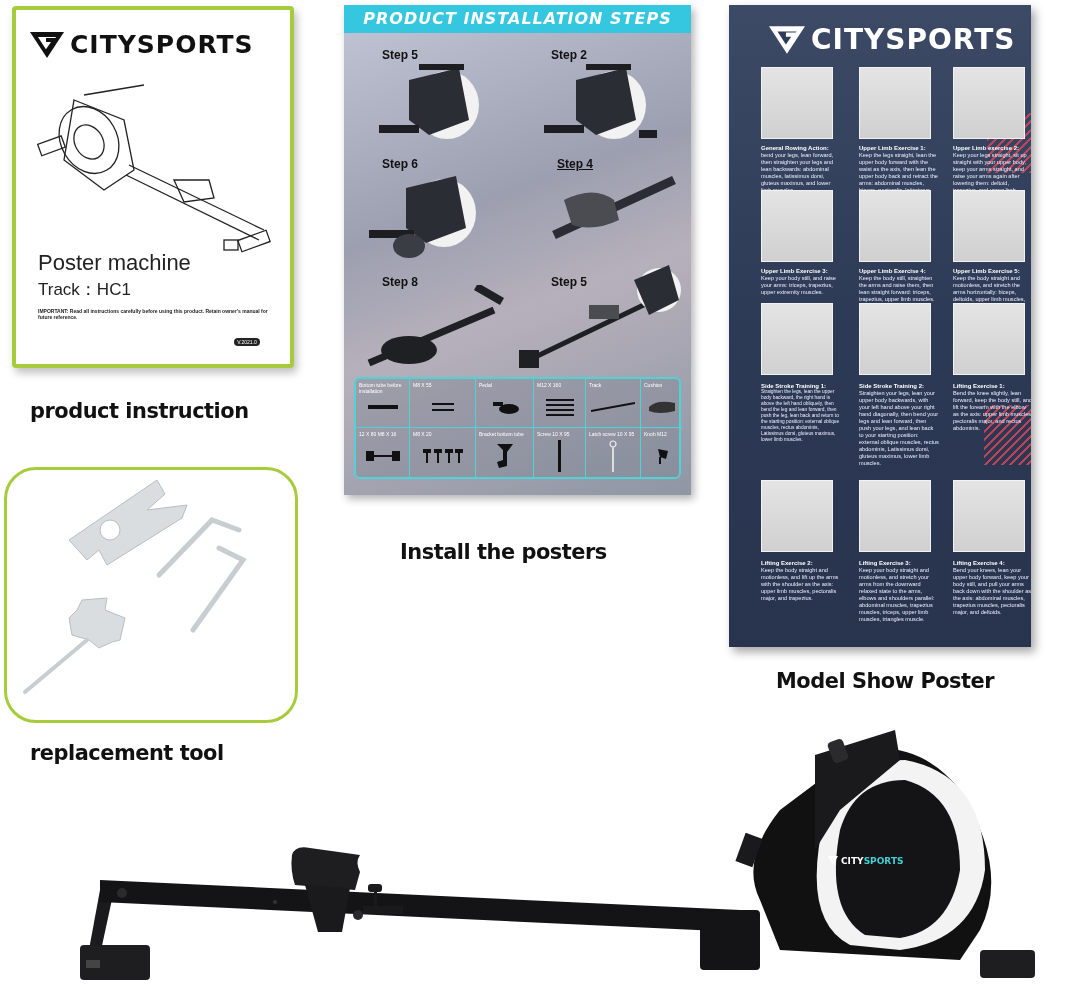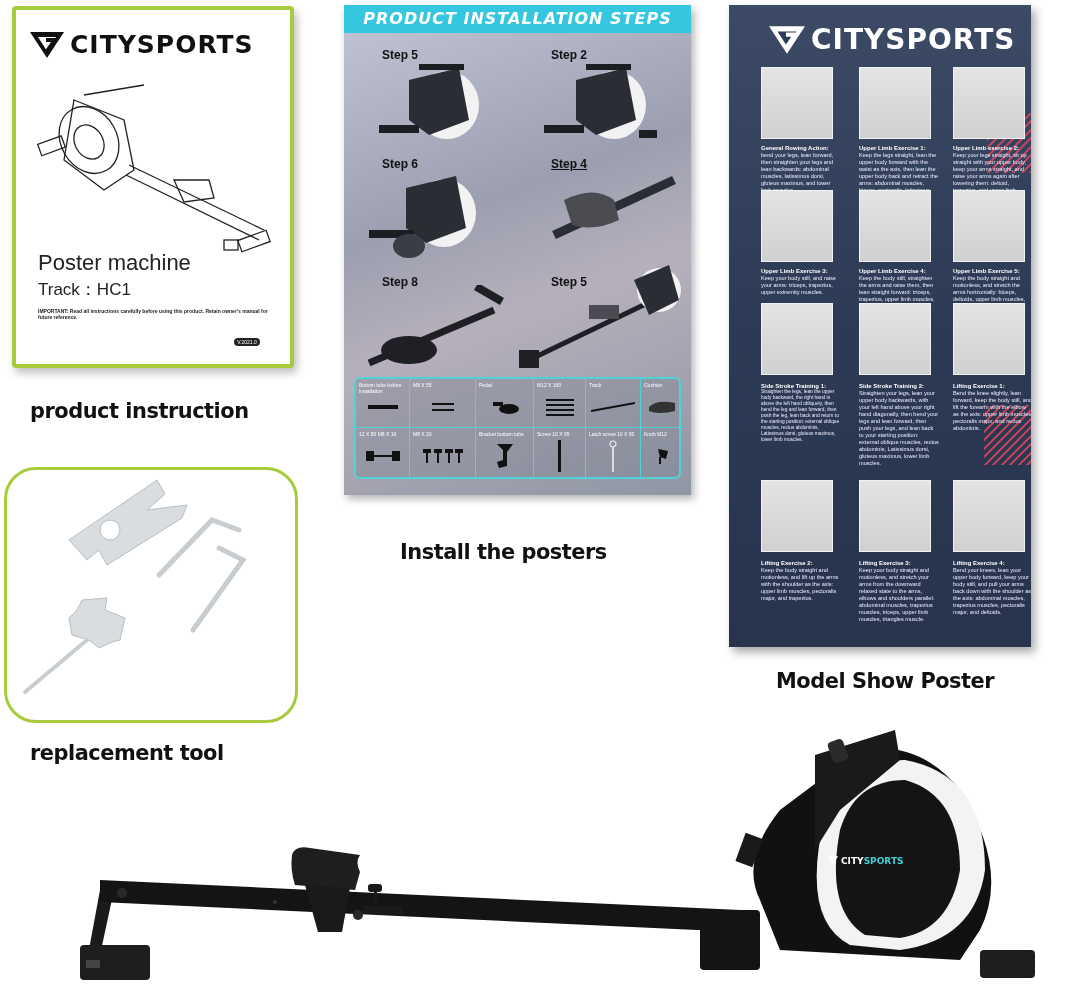--- a/index.html
+++ b/index.html
@@ -140,21 +140,21 @@
   </svg>
 </div>
 <div class="abs caption" style="left:30px; top:740px;">replacement tool</div>
 
 <div class="abs install">
   <div class="install-header">PRODUCT INSTALLATION STEPS</div>
 
   <div class="step-label" style="left:38px; top:43px;">Step 5</div>
   <div class="step-label" style="left:207px; top:43px;">Step 2</div>
   <div class="step-label" style="left:38px; top:152px;">Step 6</div>
-  <div class="step-label" style="left:207px; top:152px;text-decoration:underline;">Step 4</div>
+  <div class="step-label" style="left:213px; top:152px;text-decoration:underline;">Step 4</div>
   <div class="step-label" style="left:38px; top:270px;">Step 8</div>
   <div class="step-label" style="left:207px; top:270px;">Step 5</div>
 
   <svg class="step-img" style="left:35px; top:55px;" width="110" height="85" viewBox="0 0 110 85">
     <ellipse cx="68" cy="45" rx="32" ry="34" fill="#f2f2f2"></ellipse>
     <path d="M30 20 L80 8 L90 60 L50 75 L30 60 Z" fill="#2a2d33"></path>
     <rect x="0" y="65" width="40" height="8" fill="#1c1e22"></rect>
     <rect x="40" y="4" width="45" height="6" fill="#1c1e22"></rect>
   </svg>
   <svg class="step-img" style="left:200px; top:55px;" width="115" height="85" viewBox="0 0 115 85">

